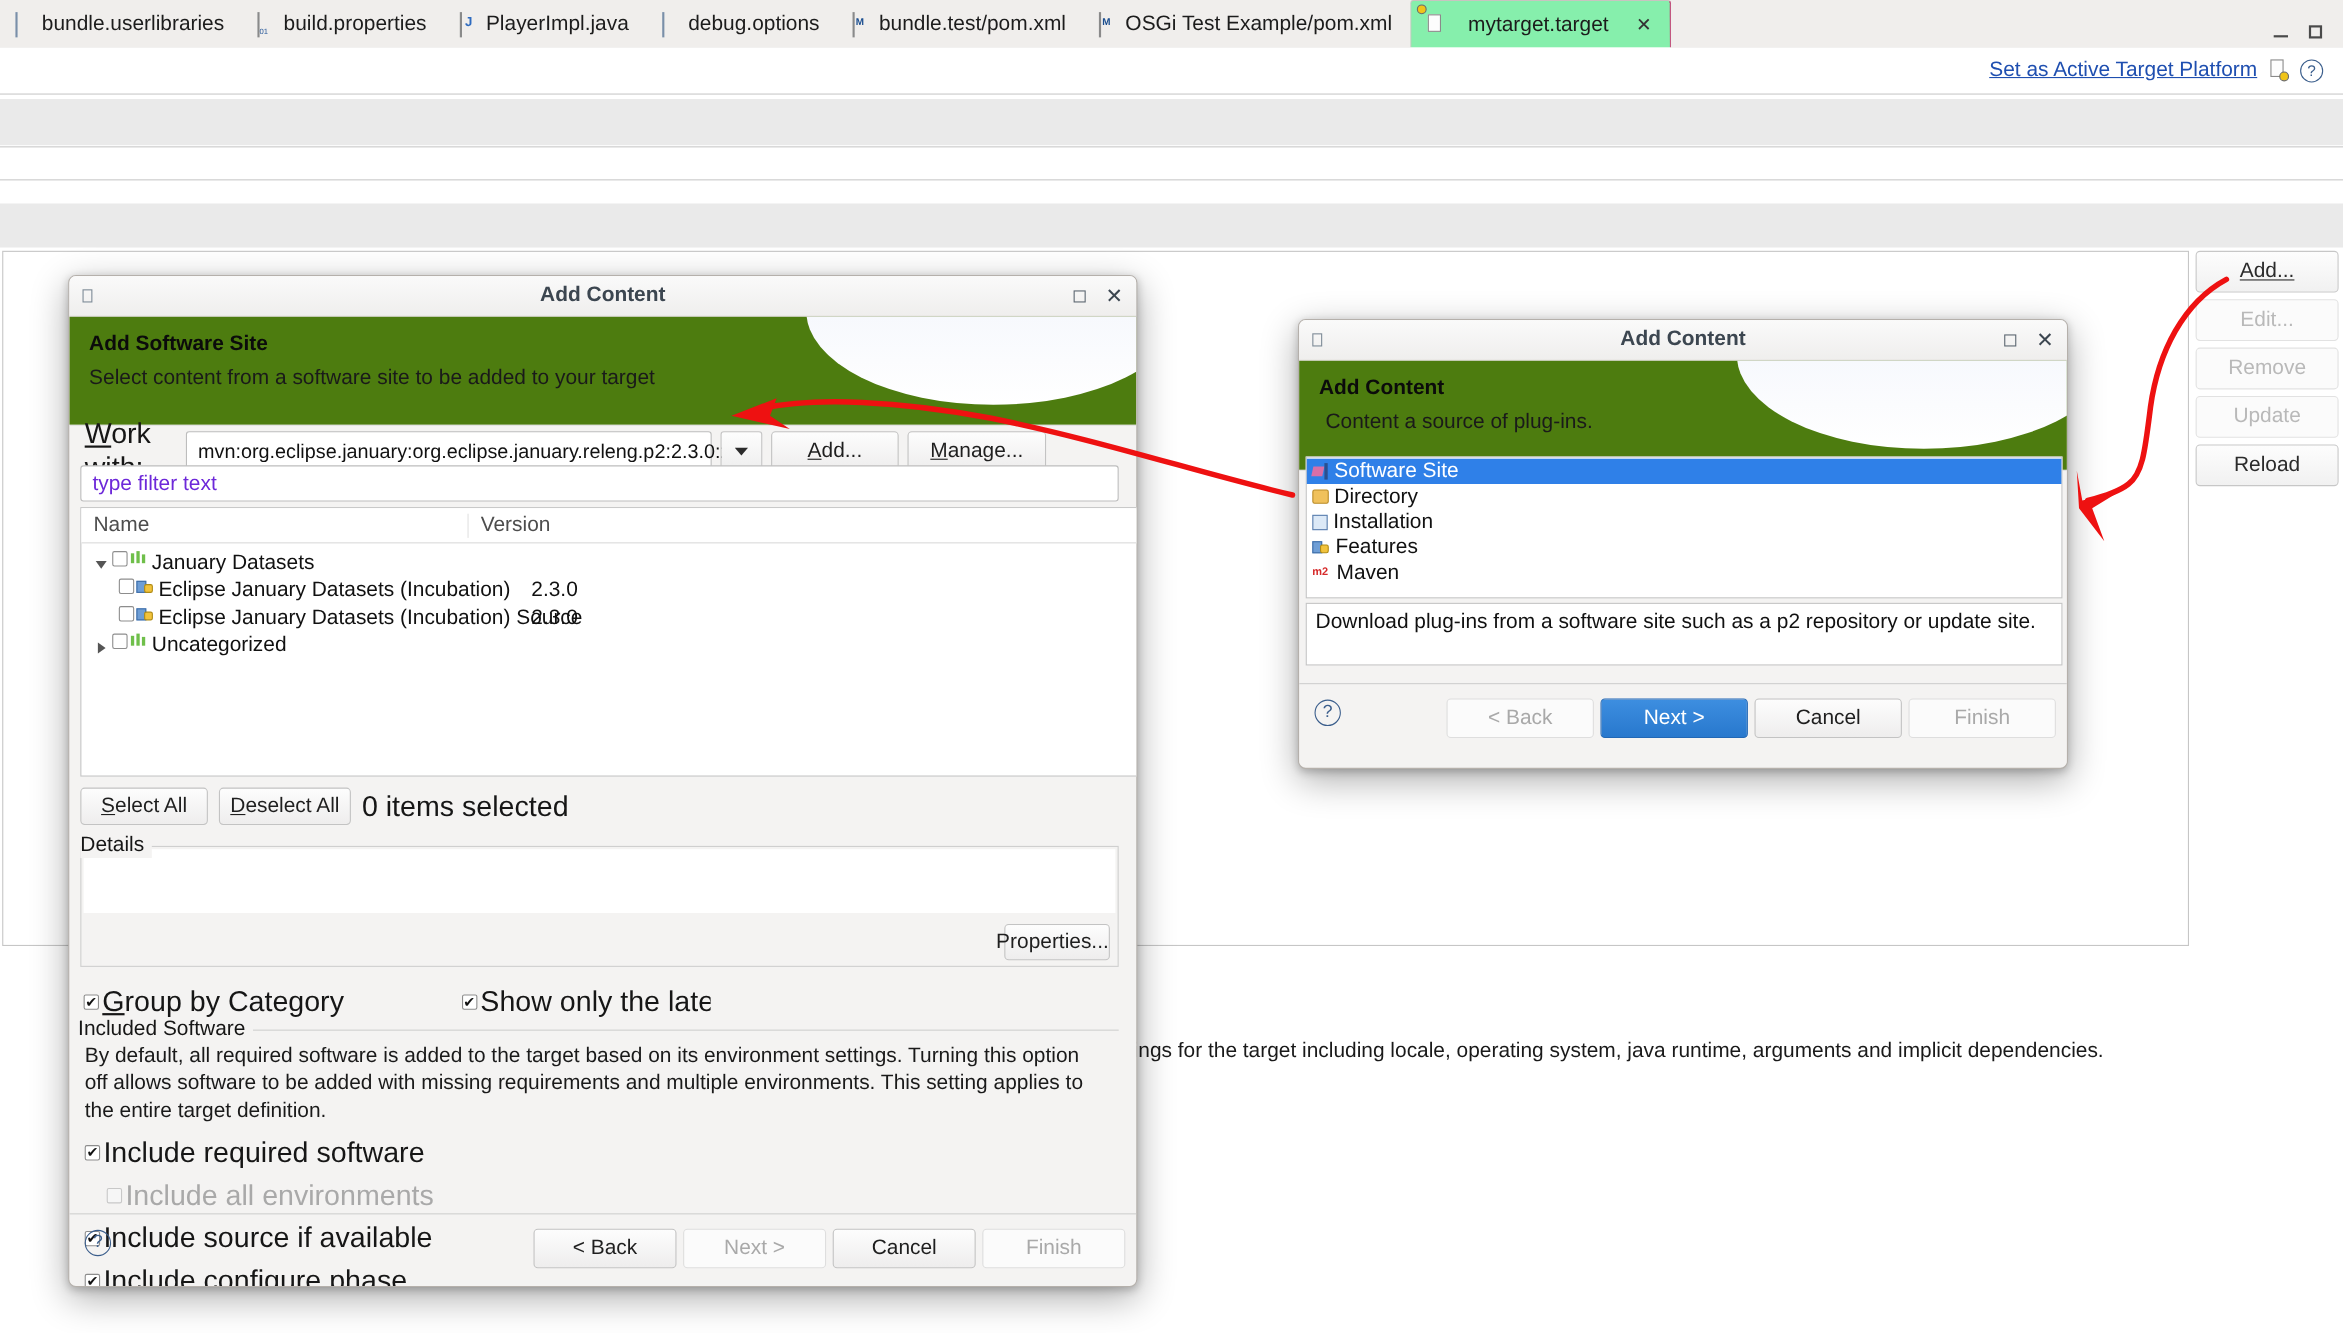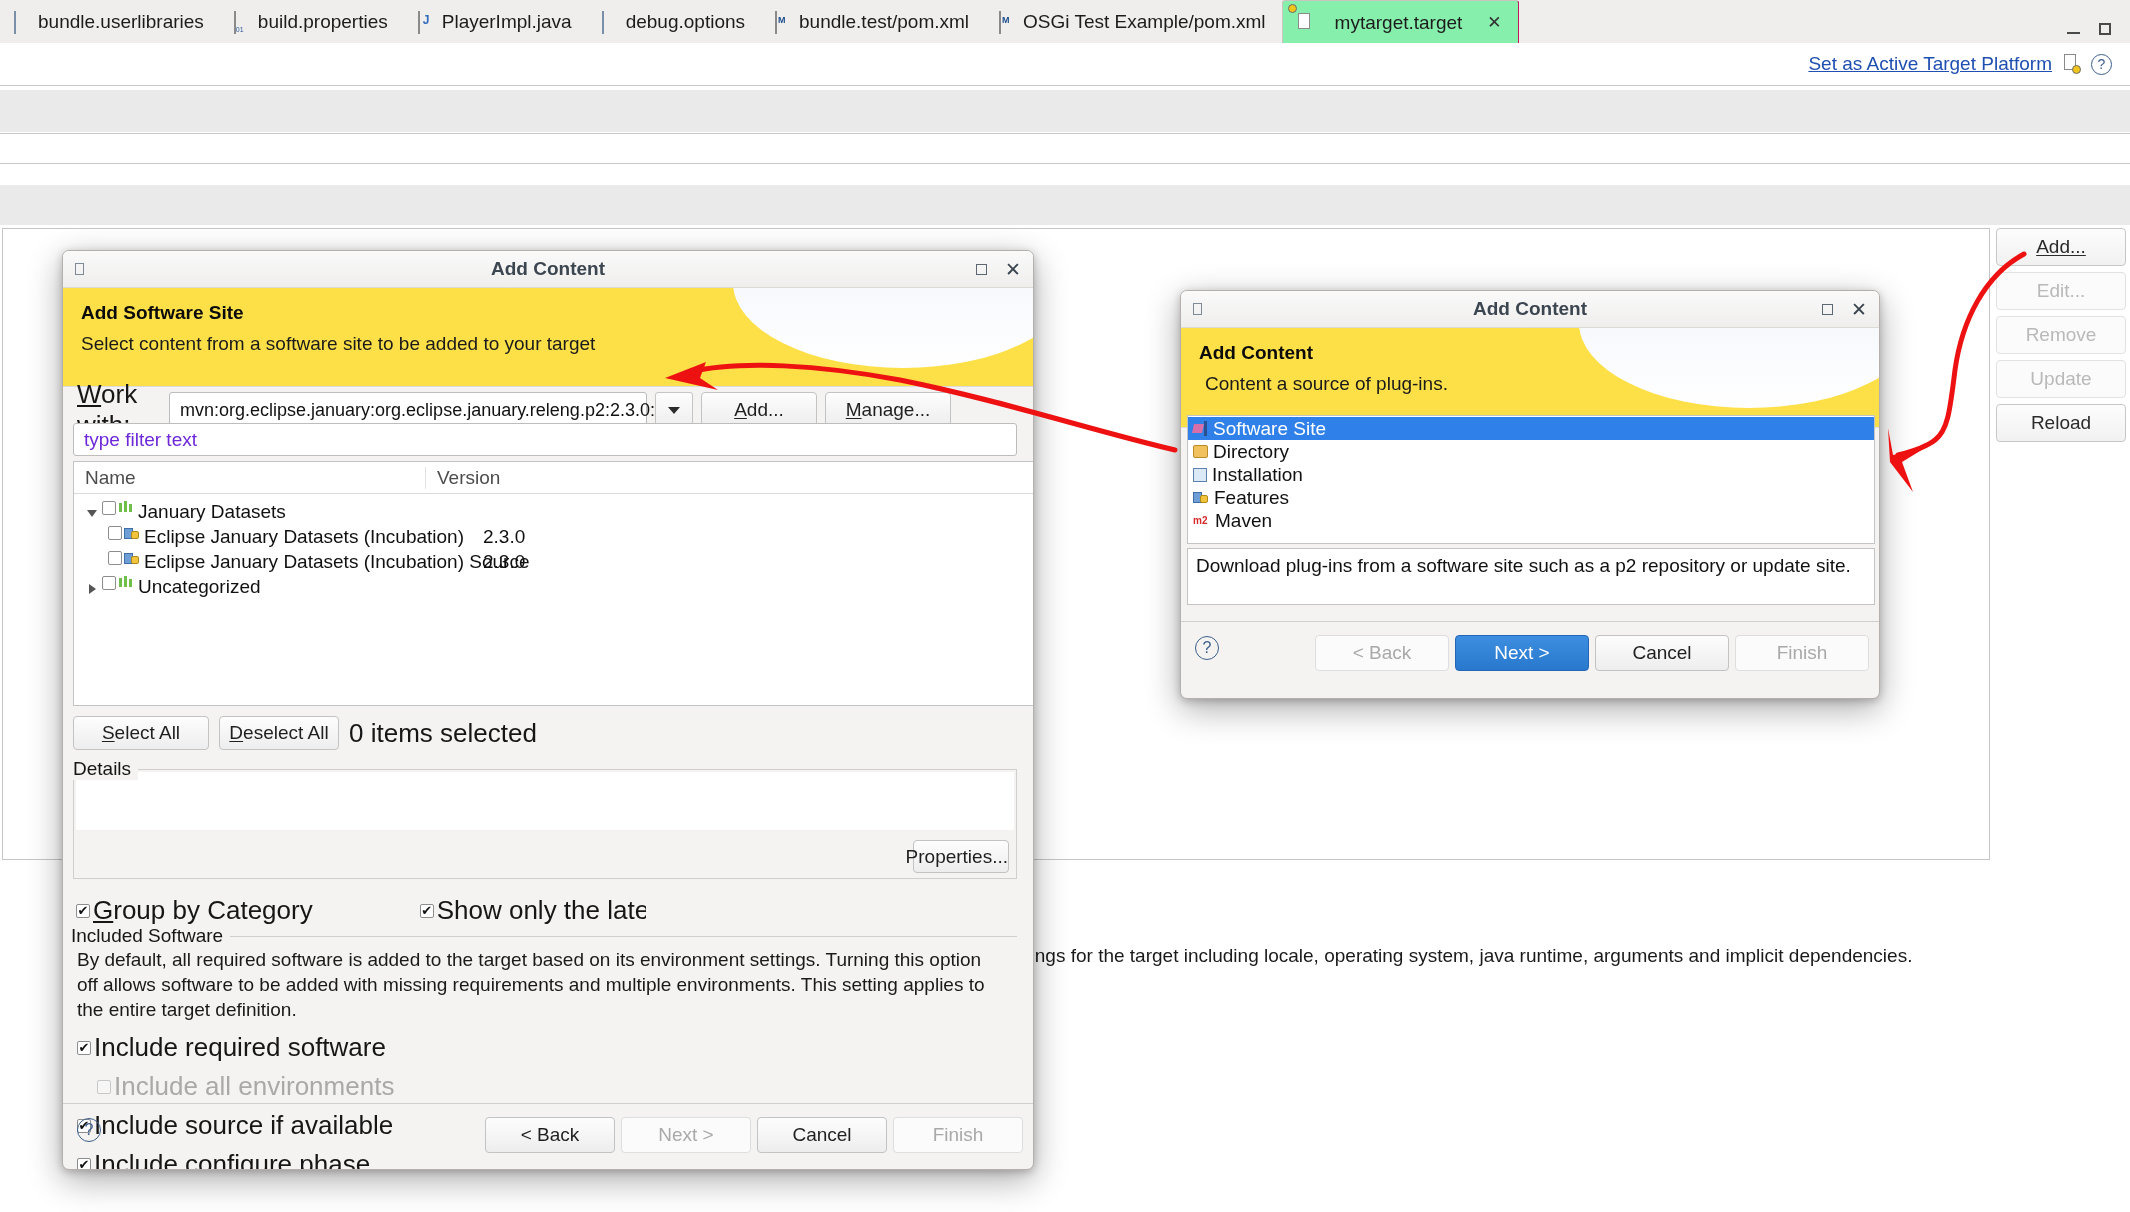--- a/index.html
+++ b/index.html
@@ -109,21 +109,21 @@
   .titlebar .tb-title {
     position:absolute; left:0; right:0; text-align:center;
     font-size:19px; font-weight:bold; color:#3c4650; pointer-events:none;
   }
   .tb-left-ico { width:9px; height:12px; border:1.5px solid #7e8b97; box-sizing:border-box; }
   .tb-right { margin-left:auto; display:flex; align-items:center; gap:18px; z-index:2; }
   .tb-sq { width:11px; height:11px; border:1.6px solid #5c6771; box-sizing:border-box; }
   .tb-x { font-size:19px; color:#3c4650; line-height:1; }
 
   .dlg-head {
-    background:#fde047; padding:14px 18px 12px 18px; position:relative; overflow:hidden;
+    background:#4d7c0f; padding:14px 18px 12px 18px; position:relative; overflow:hidden;
   }
   .dlg-head::after{
     content:''; position:absolute; right:-40px; top:-90px; width:340px; height:170px;
     border-radius:50%; background:linear-gradient(180deg,#eef2fb,#ffffff);
   }
   .dlg-title { font-size:19px; font-weight:bold; color:#0b0b0b; position:relative; z-index:2;}
   .dlg-sub { font-size:19px; color:#1a1a1a; margin-top:9px; padding-left:6px; position:relative; z-index:2;}
 
   
   .lbl { font-size:26px; color:#161616; }
@@ -417,21 +417,21 @@
               <span class="arrow-right"></span>
             </span>
           <span class="cb"></span>
           <span class="cat-ico" style="margin-left:3px;"></span>
           <span class="tname">Uncategorized</span>
         </div>
       </div>
     </div>
 
     <div style="position:absolute; left:10px; top:465px; display:flex; align-items:center; gap:10px;">
-      <div class="btn" style="width:136px;height:34px;">
+      <div class="btn" style="width:116px;height:34px;">
         <span><span class="ul">S</span>elect All</span>
       </div>
       <div class="btn" style="width:120px;height:34px;">
         <span><span class="ul">D</span>eselect All</span>
       </div>
       <span class="lbl">0 items selected</span>
     </div>
 
     <div class="groupbox" style="position:absolute; left:10px; top:518px; width:944px; height:110px;">
       <span class="gb-legend">Details</span>

